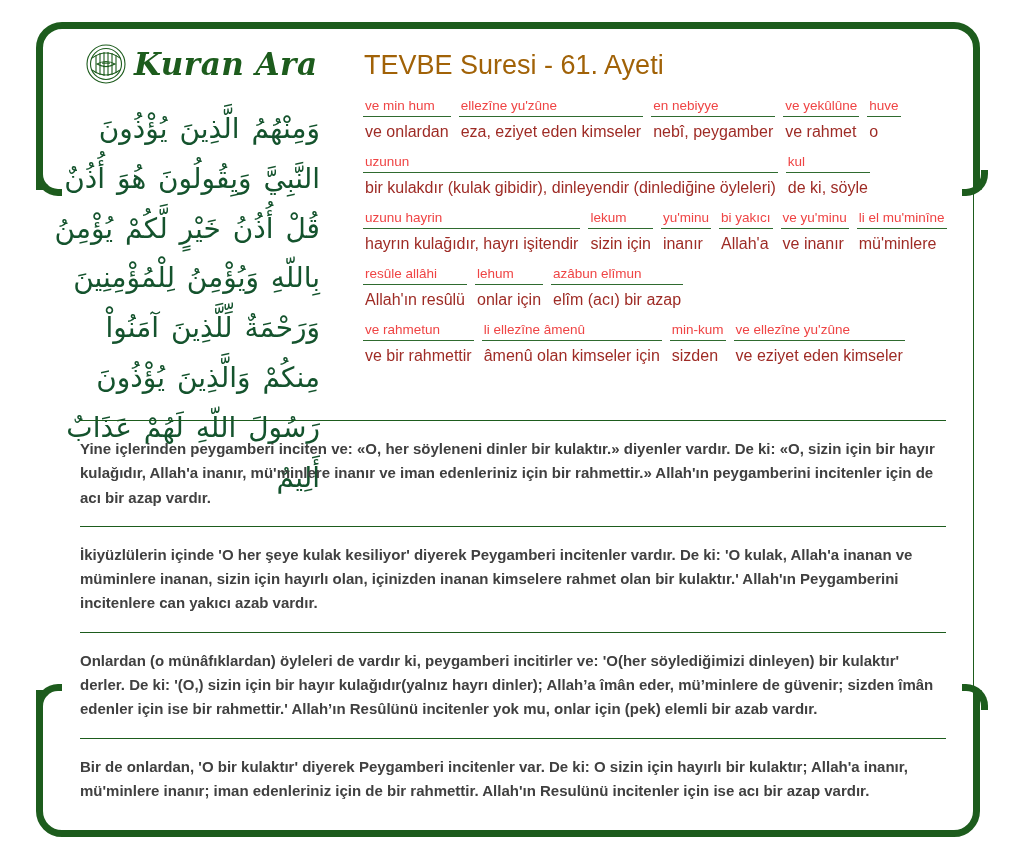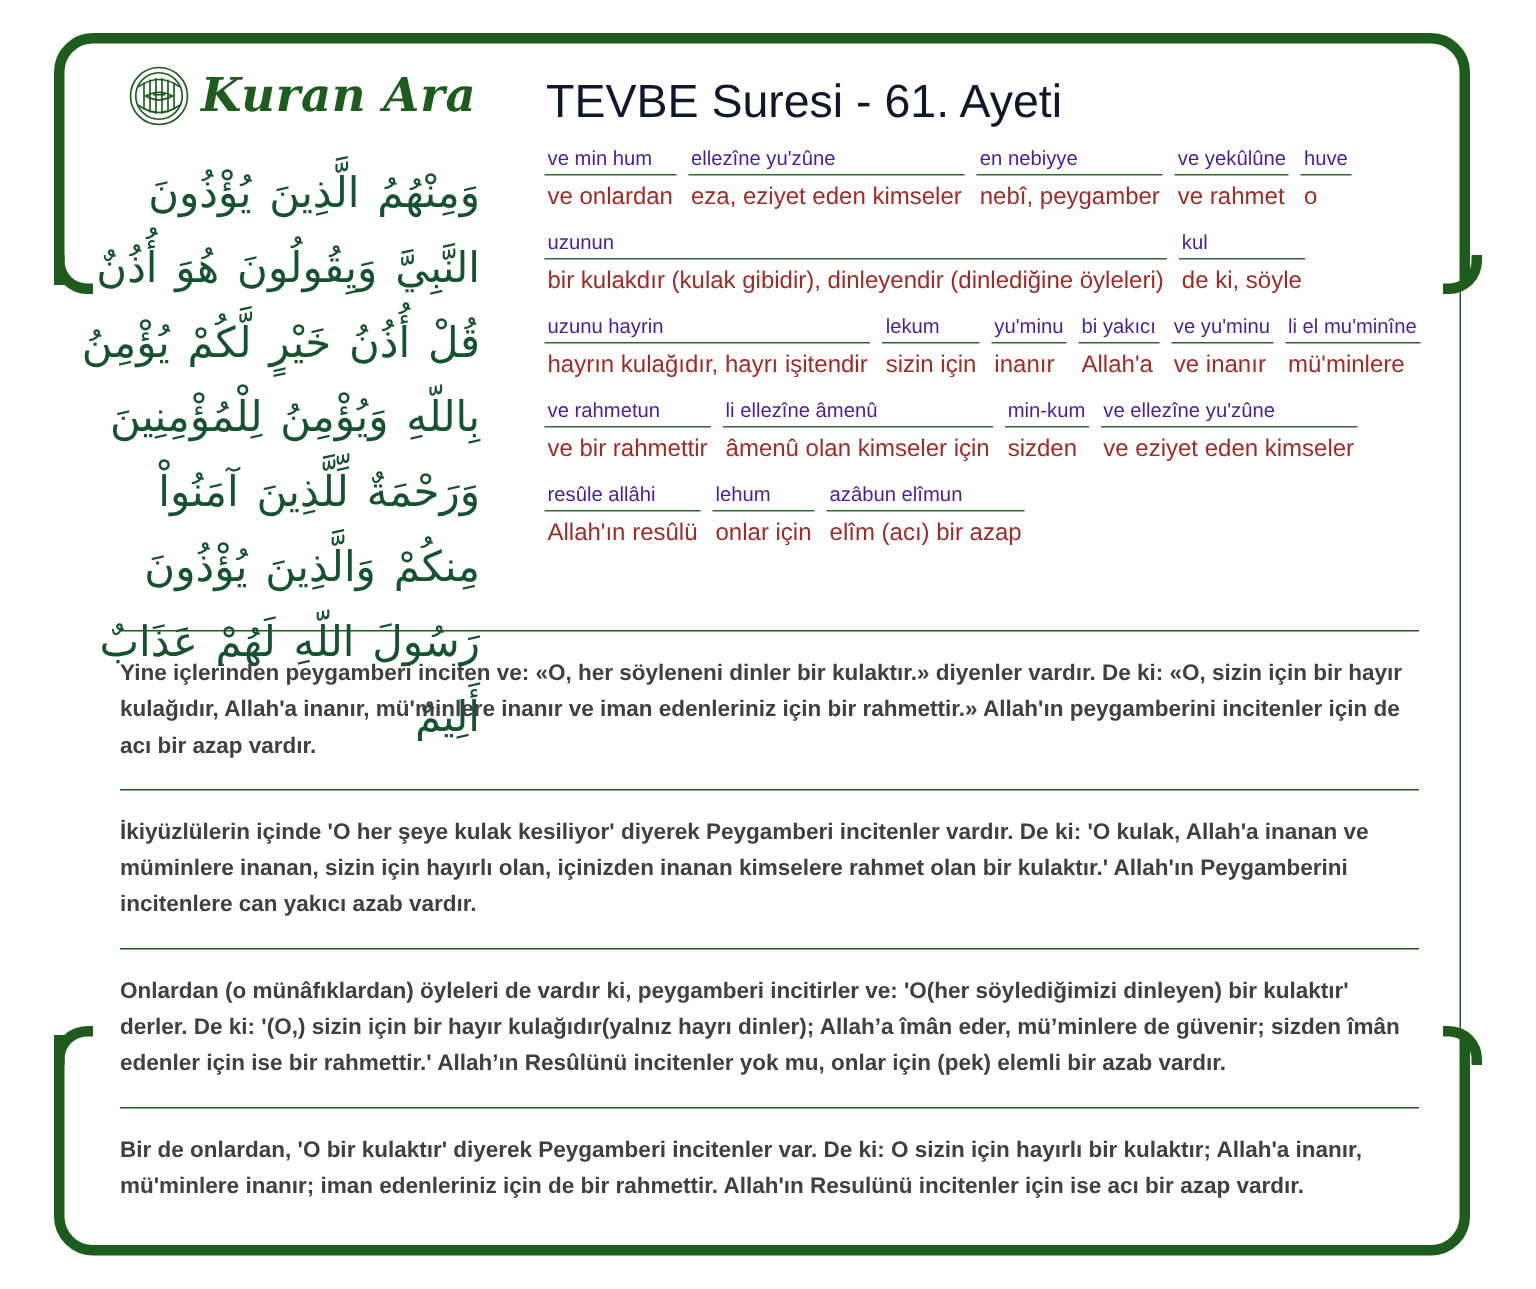--- a/index.html
+++ b/index.html
@@ -72,22 +72,22 @@
     font-style: italic;
     font-weight: bold;
     font-size: 31px;
     color: #1d5c1d;
     letter-spacing: 0.5px;
   }
   .page-title {
     position: absolute;
     left: 304px;
     top: 10px;
-    font-size: 31px;
-    color: #0f172a;
+    font-size: 27px;
+    color: #a16207;
     white-space: nowrap;
   }
 
   
   .arabic {
     position: absolute;
     left: 50px;
     top: 104px;
     width: 270px;
     text-align: right;
@@ -112,21 +112,21 @@
     align-items: flex-start;
     margin-bottom: 13px;
   }
   .wcell {
     margin-right: 8px;
     white-space: nowrap;
   }
   .wcell .translit {
     display: block;
     font-size: 13.5px;
-    color: #4c1d95;
+    color: #ef4444;
     padding: 0 2px 3px 2px;
     border-bottom: 1px solid #2f6b2f;
   }
   .wcell .meaning {
     display: block;
     font-size: 16px;
     color: #9e2b25;
     padding: 6px 2px 0 2px;
   }
 
@@ -244,50 +244,50 @@
           <span class="translit">ve yu'minu</span>
           <span class="meaning">ve inanır</span>
         </div>
         <div class="wcell">
           <span class="translit">li el mu'minîne</span>
           <span class="meaning">mü'minlere</span>
         </div>
       </div>
       <div class="wrow">
         <div class="wcell">
+          <span class="translit">resûle allâhi</span>
+          <span class="meaning">Allah'ın resûlü</span>
+        </div>
+        <div class="wcell">
+          <span class="translit">lehum</span>
+          <span class="meaning">onlar için</span>
+        </div>
+        <div class="wcell">
+          <span class="translit">azâbun elîmun</span>
+          <span class="meaning">elîm (acı) bir azap</span>
+        </div>
+      </div>
+      <div class="wrow">
+        <div class="wcell">
           <span class="translit">ve rahmetun</span>
           <span class="meaning">ve bir rahmettir</span>
         </div>
         <div class="wcell">
           <span class="translit">li ellezîne âmenû</span>
           <span class="meaning">âmenû olan kimseler için</span>
         </div>
         <div class="wcell">
           <span class="translit">min-kum</span>
           <span class="meaning">sizden</span>
         </div>
         <div class="wcell">
           <span class="translit">ve ellezîne yu'zûne</span>
           <span class="meaning">ve eziyet eden kimseler</span>
         </div>
       </div>
-      <div class="wrow">
-        <div class="wcell">
-          <span class="translit">resûle allâhi</span>
-          <span class="meaning">Allah'ın resûlü</span>
-        </div>
-        <div class="wcell">
-          <span class="translit">lehum</span>
-          <span class="meaning">onlar için</span>
-        </div>
-        <div class="wcell">
-          <span class="translit">azâbun elîmun</span>
-          <span class="meaning">elîm (acı) bir azap</span>
-        </div>
-      </div>
     </div>
 
   <div class="translations">
       <hr class="tsep">
       <p class="tpara">Yine içlerinden peygamberi inciten ve: «O, her söyleneni dinler bir kulaktır.» diyenler vardır. De ki: «O, sizin için bir hayır kulağıdır, Allah'a inanır, mü'minlere inanır ve iman edenleriniz için bir rahmettir.» Allah'ın peygamberini incitenler için de acı bir azap vardır.</p>
       <hr class="tsep">
       <p class="tpara">İkiyüzlülerin içinde 'O her şeye kulak kesiliyor' diyerek Peygamberi incitenler vardır. De ki: 'O kulak, Allah'a inanan ve müminlere inanan, sizin için hayırlı olan, içinizden inanan kimselere rahmet olan bir kulaktır.' Allah'ın Peygamberini incitenlere can yakıcı azab vardır.</p>
       <hr class="tsep">
       <p class="tpara">Onlardan (o münâfıklardan) öyleleri de vardır ki, peygamberi incitirler ve: 'O(her söylediğimizi dinleyen) bir kulaktır' derler. De ki: '(O,) sizin için bir hayır kulağıdır(yalnız hayrı dinler); Allah’a îmân eder, mü’minlere de güvenir; sizden îmân edenler için ise bir rahmettir.' Allah’ın Resûlünü incitenler yok mu, onlar için (pek) elemli bir azab vardır.</p>
       <hr class="tsep">

